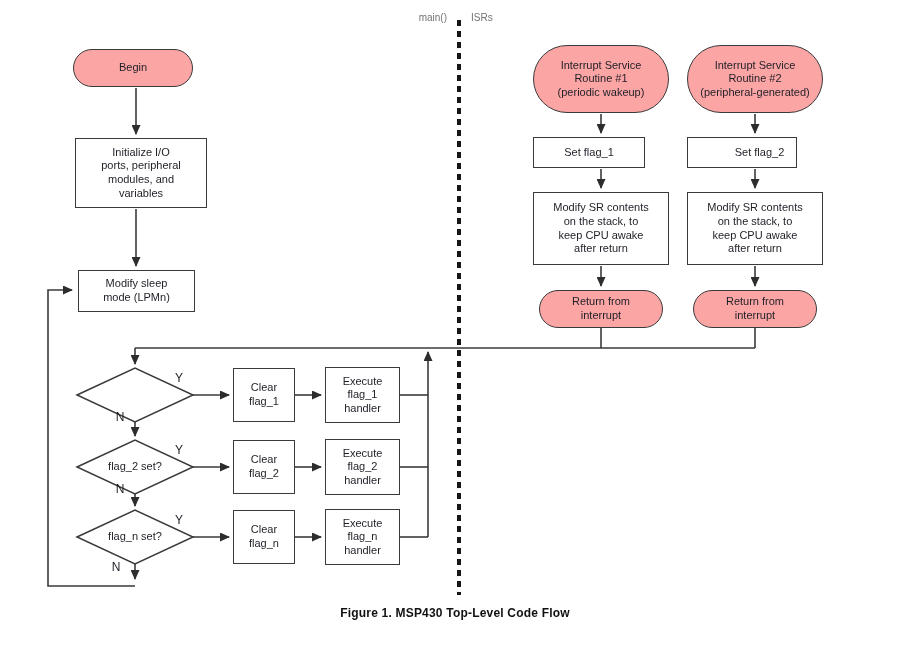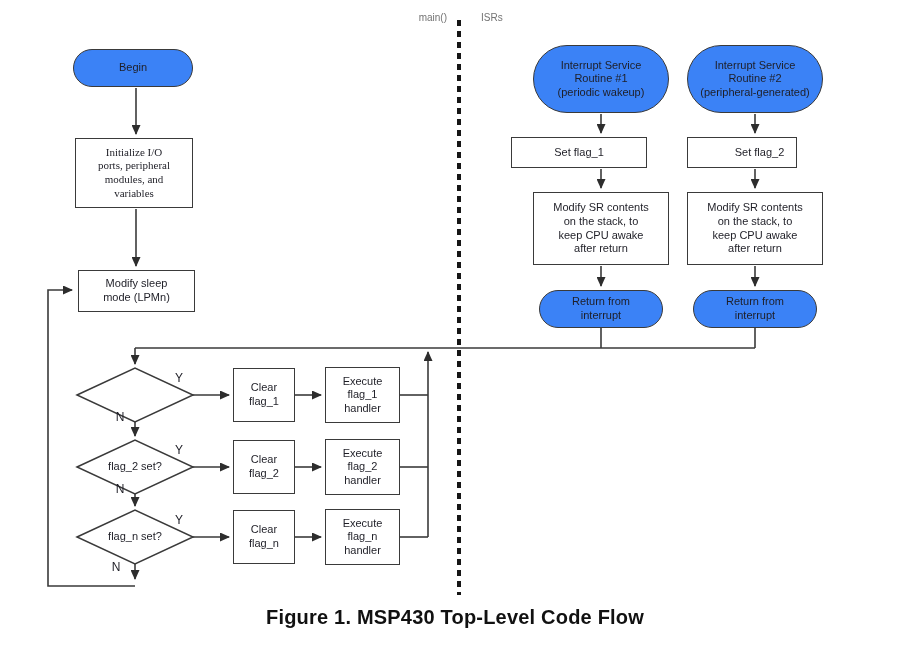--- a/index.html
+++ b/index.html
@@ -8,31 +8,31 @@
     font-family:"Liberation Sans", sans-serif; overflow:hidden;
   }
   svg.layer { position:absolute; left:0; top:0; width:906px; height:648px; }
   .node {
     position:absolute; box-sizing:border-box;
     display:flex; align-items:center; justify-content:center;
     text-align:center; color:#1e1e26; font-size:11px; line-height:1.24;
     white-space:pre-line;
   }
   .rect { border:1.6px solid #3a3a3a; background:#ffffff; }
-  .oval { border:1.5px solid #3a3a3a; background:#3b82f6; }
+  .oval { border:1.5px solid #3a3a3a; background:#fca5a5; }
   .freelabel {
     position:absolute; color:#1e1e26; font-size:12px; line-height:1;
     text-align:center;
   }
   .lane-label {
     position:absolute; color:#737373; font-size:10px; line-height:1;
   }
   .caption {
     position:absolute; left:155px; top:606px; width:600px;
-    text-align:center; color:#111111; font-size:20px; font-weight:bold;
+    text-align:center; color:#111111; font-size:12px; font-weight:bold;
     letter-spacing:0.2px;
   }
 </style>
 </head>
 <body>
 
 <div class="canvas">
 
   <svg class="layer" viewBox="0 0 906 648" xmlns="http://www.w3.org/2000/svg">
     <defs>
@@ -81,25 +81,25 @@
     <g fill="#ffffff" stroke="#3a3a3a" stroke-width="1.5">
       <polygon points="77,395 135,368 193,395 135,422"></polygon>
       <polygon points="77,467 135,440 193,467 135,494"></polygon>
       <polygon points="77,537 135,510 193,537 135,564"></polygon>
     </g>
 
     <path d="M459,20 V595" stroke="#161616" stroke-width="4" stroke-dasharray="6 5" fill="none"></path>
   </svg>
 
   <div class="lane-label" style="left:375px; top:13px; width:72px; text-align:right;">main()</div>
-  <div class="lane-label" style="left:481px; top:13px;text-align:center;">ISRs</div>
+  <div class="lane-label" style="left:471px; top:13px;text-align:center;">ISRs</div>
 
   <div class="node oval" style="left:73px; top:49px; width:120px; height:38px; border-radius:19px;">Begin</div>
 
-  <div class="node rect" style="left:75px; top:138px; width:118px; height:70px;font-family:Liberation Serif, serif;">Initialize I/O
+  <div class="node rect" style="left:75px; top:138px; width:132px; height:70px;">Initialize I/O
 ports, peripheral
 modules, and
 variables</div>
 
   <div class="node rect" style="left:78px; top:270px; width:117px; height:42px;">Modify sleep
 mode (LPMn)</div>
 
   <div class="freelabel" style="left:170px; top:372px; width:18px;">Y</div>
   <div class="freelabel" style="left:112px; top:411px; width:16px;">N</div>
   <div class="node rect" style="left:233px; top:368px; width:62px; height:54px;">Clear
@@ -122,21 +122,21 @@
   <div class="freelabel" style="left:108px; top:561px; width:16px;">N</div>
   <div class="node rect" style="left:233px; top:510px; width:62px; height:54px;">Clear
 flag_n</div>
   <div class="node rect" style="left:325px; top:509px; width:75px; height:56px;">Execute
 flag_n
 handler</div>
 
   <div class="node oval" style="left:533px; top:45px; width:136px; height:68px; border-radius:34px;">Interrupt Service
 Routine #1
 (periodic wakeup)</div>
-  <div class="node rect" style="left:511px; top:137px; width:136px; height:31px;">Set flag_1</div>
+  <div class="node rect" style="left:533px; top:137px; width:112px; height:31px;">Set flag_1</div>
   <div class="node rect" style="left:533px; top:192px; width:136px; height:73px;">Modify SR contents
 on the stack, to
 keep CPU awake
 after return</div>
   <div class="node oval" style="left:539px; top:290px; width:124px; height:38px; border-radius:19px;">Return from
 interrupt</div>
 
   <div class="node oval" style="left:687px; top:45px; width:136px; height:68px; border-radius:34px;">Interrupt Service
 Routine #2
 (peripheral-generated)</div>

